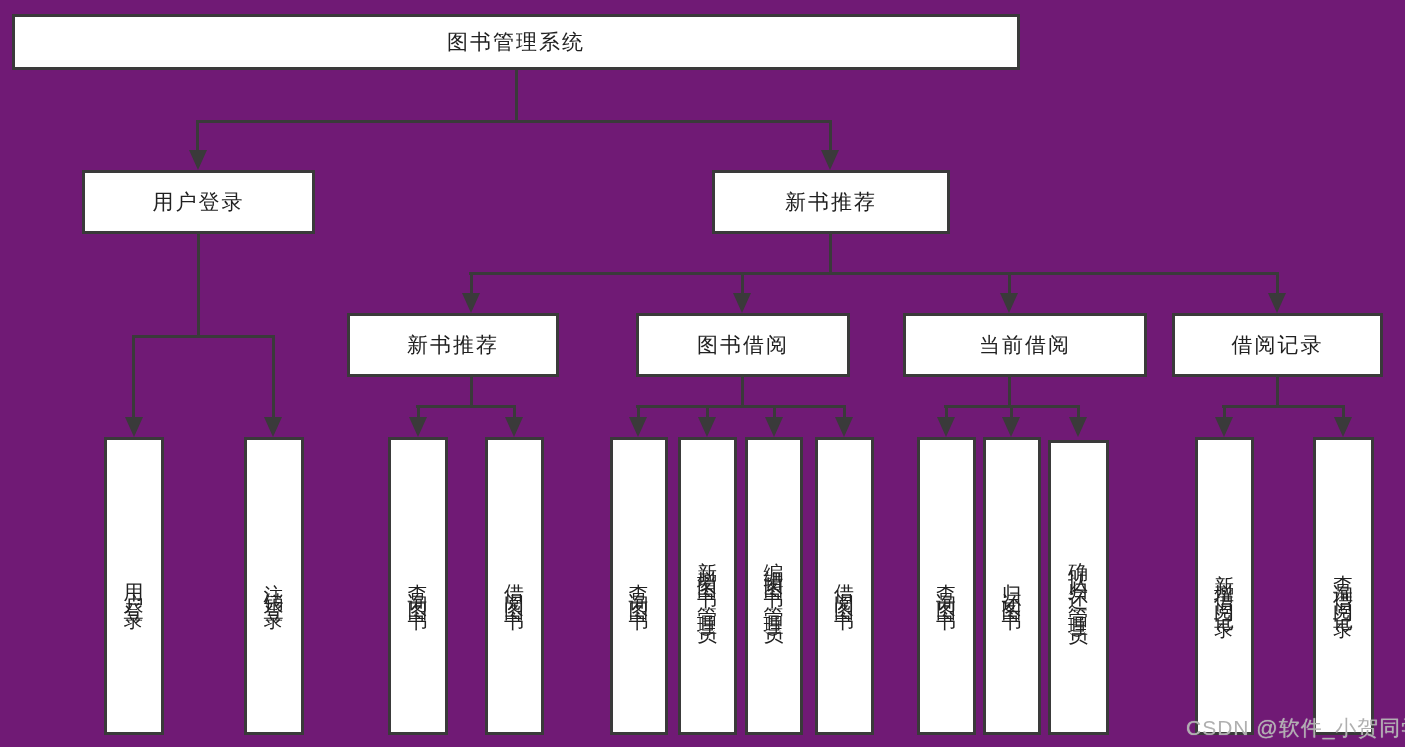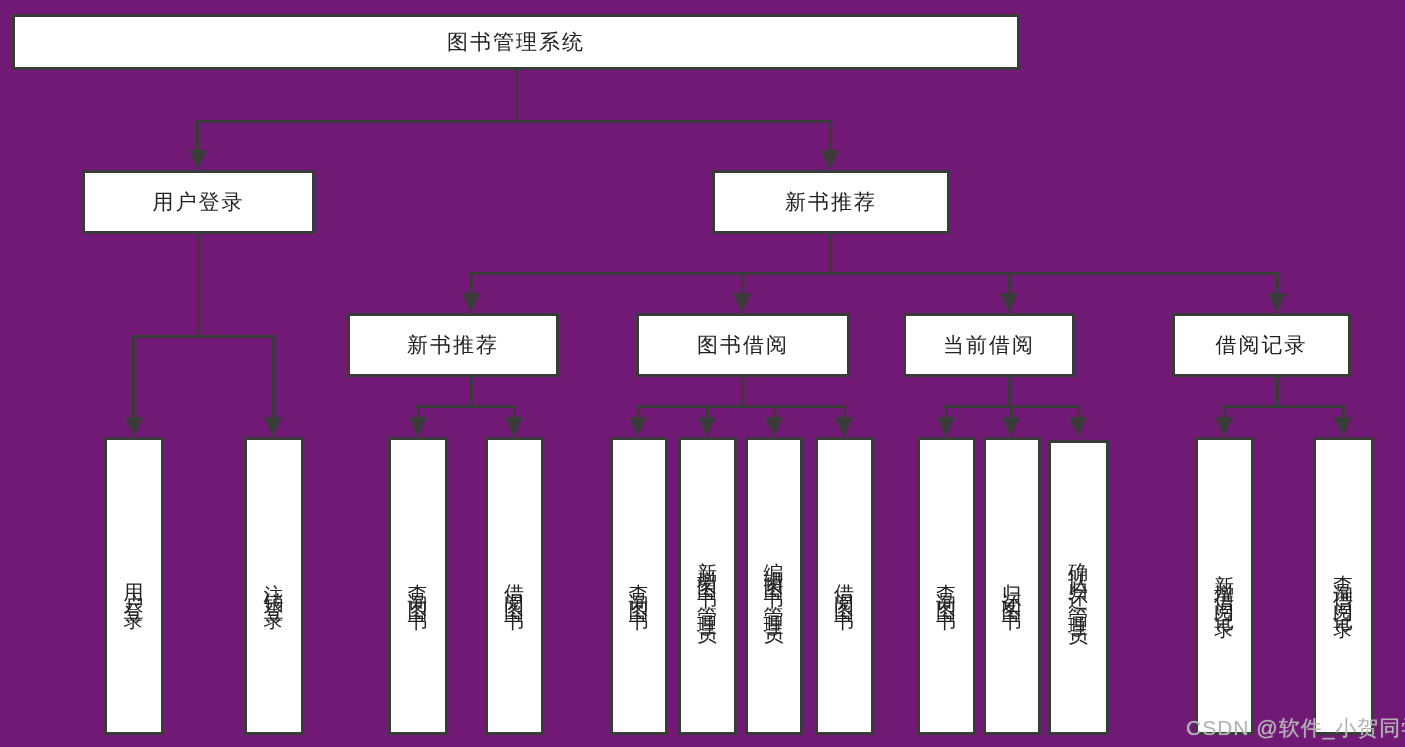--- a/index.html
+++ b/index.html
@@ -114,24 +114,24 @@
   <div class="arrow" style="left:733px; top:293px;"></div>
   <div class="arrow" style="left:1000px; top:293px;"></div>
   <div class="arrow" style="left:1268px; top:293px;"></div>
 
   <div class="box" style="left:347px; top:313px; width:212px; height:64px;">
     <span class="hlabel">新书推荐</span>
   </div>
   <div class="box" style="left:636px; top:313px; width:214px; height:64px;">
     <span class="hlabel">图书借阅</span>
   </div>
-  <div class="box" style="left:903px; top:313px; width:172px; height:64px;">
+  <div class="box" style="left:903px; top:313px; width:244px; height:64px;">
     <span class="hlabel">当前借阅</span>
   </div>
-  <div class="box" style="left:1172px; top:313px; width:179px; height:64px;">
+  <div class="box" style="left:1172px; top:313px; width:211px; height:64px;">
     <span class="hlabel">借阅记录</span>
   </div>
 
   <div class="vline" style="left:470px; top:377px; height:31px;"></div>
   <div class="hline" style="left:416px; top:405px; width:100px;"></div>
   <div class="vline" style="left:417px; top:405px; height:15px;"></div>
   <div class="vline" style="left:513px; top:405px; height:15px;"></div>
   <div class="arrow" style="left:409px; top:417px;"></div>
   <div class="arrow" style="left:505px; top:417px;"></div>
 

